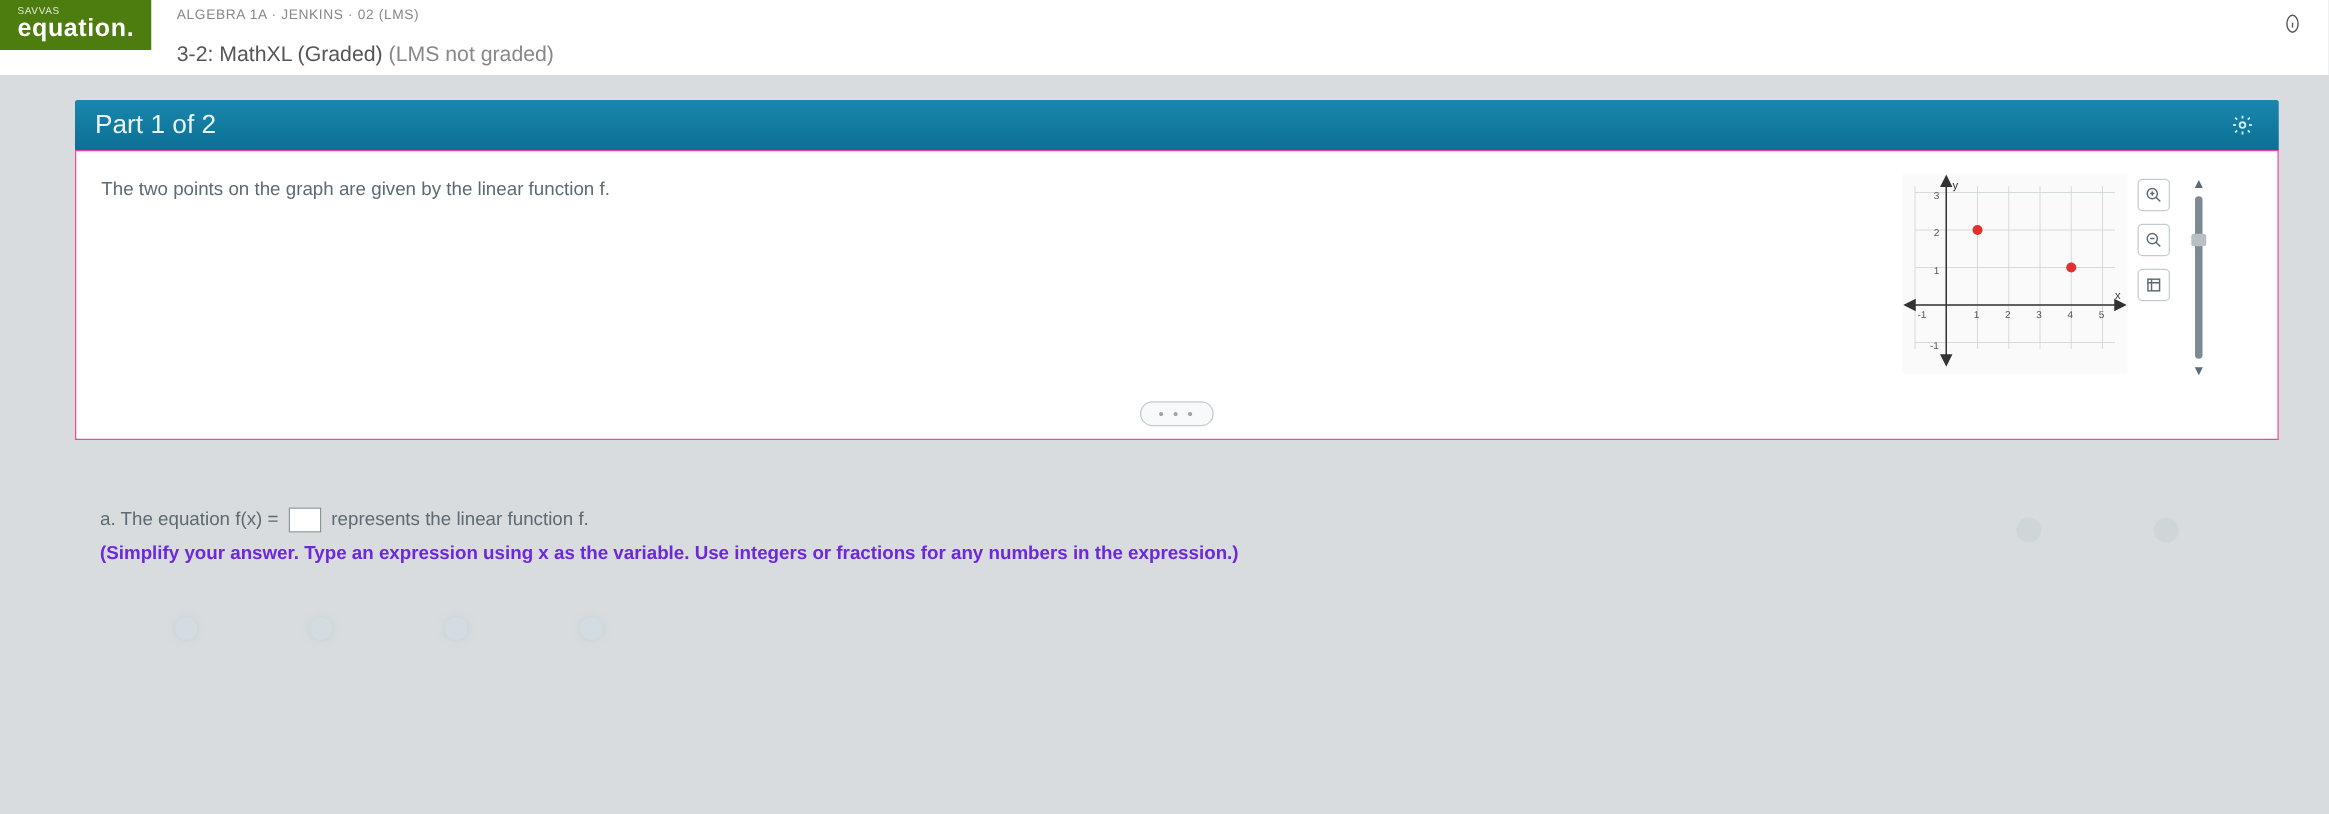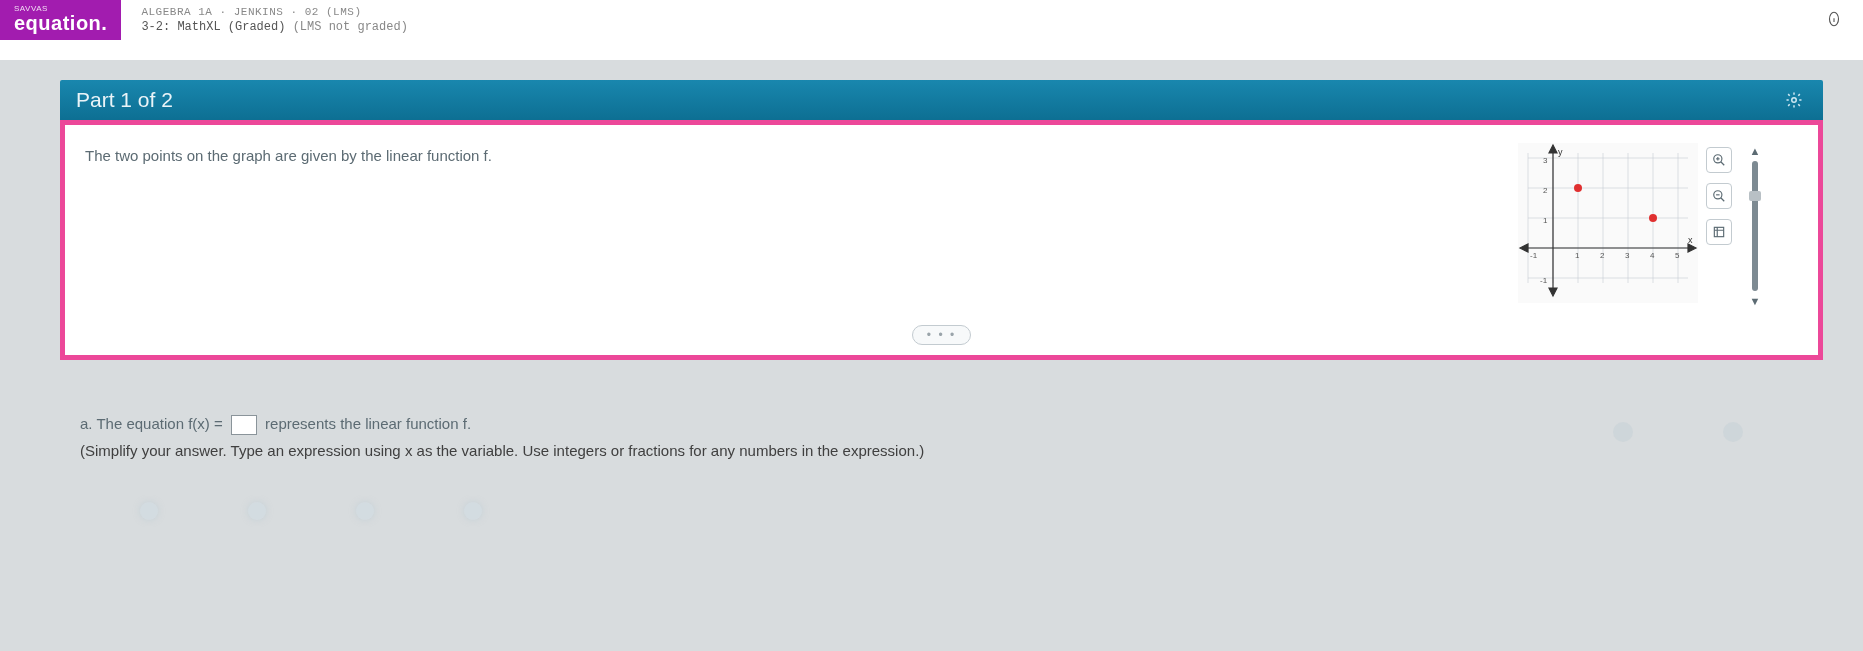--- a/index.html
+++ b/index.html
@@ -10,36 +10,36 @@
       height: 651px;
       overflow: hidden;
     }
     .top-header {
       display: flex;
       align-items: flex-start;
       height: 60px;
       background: #fff;
     }
     .brand-badge {
-      background: #a21caf;
+      background: #4d7c0f;
       color: #fff;
       padding: 8px 14px 10px 14px;
       font-size: 20px;
       font-weight: bold;
       letter-spacing: 0.5px;
       height: 40px;
       display: flex;
       flex-direction: column;
       justify-content: center;
     }
     .brand-sup { font-size: 8px; font-weight: normal; line-height: 1; opacity: 0.85; }
     .brand-main { font-size: 20px; line-height: 1; }
-    .assign-area { padding: 6px 20px 0 20px; flex: 1; font-family: Liberation Mono, monospace; }
+    .assign-area { padding: 6px 20px 0 20px; flex: 1; }
     .crumb { font-size: 11px; color: #888; letter-spacing: 0.5px; }
-    .assign-title { font-size: 12px; color: #555; margin-top: 2px; }
+    .assign-title { font-size: 17px; color: #555; margin-top: 16px; }
     .assign-title .graded { color: #888; }
     .header-right {
       display: flex;
       align-items: center;
       gap: 16px;
       padding: 10px 20px 0 0;
       color: #444;
     }
     .header-icon { width: 18px; height: 22px; }
 
@@ -55,21 +55,21 @@
       font-size: 21px;
       border-radius: 2px 2px 0 0;
     }
     .gear-btn {
       width: 26px; height: 26px;
       display: flex; align-items: center; justify-content: center;
       color: #cfe9f3;
     }
     .question-panel {
       background: #fff;
-      border: 5px solid #ec4899;
+      border: 1px solid #ec4899;
       padding: 14px 20px 0 20px;
       position: relative;
       min-height: 230px;
     }
     .q-row { display: flex; }
     .q-text { flex: 1; color: #5c6b73; font-size: 15px; line-height: 2.2; }
     .q-text .bold-lab { font-weight: bold; color: #5c6b73; }
     .graph-col { width: 280px; display: flex; align-items: flex-start; gap: 8px; padding-top: 4px;}
     .graph-box {
       width: 180px; height: 160px;
@@ -135,21 +135,21 @@
     }
     .answer-text { flex: 1; line-height: 1.8; }
     .ans-input {
       display: inline-block;
       width: 26px; height: 20px;
       border: 1px solid #8a949a;
       background: #fff;
       vertical-align: middle;
       margin: 0 4px;
     }
-    .hint { color: #404040; }
+    .hint { color: #6d28d9; font-weight: bold; }
     .answer-dots { display: flex; gap: 90px; padding-right: 60px; padding-top: 12px;}
     .status-dot {
       width: 20px; height: 20px; border-radius: 50%;
       background: rgba(200,210,215,0.6);
     }
     .footer-dots {
       display: flex; gap: 90px;
       padding: 18px 0 0 80px;
     }
     .footer-dot {

